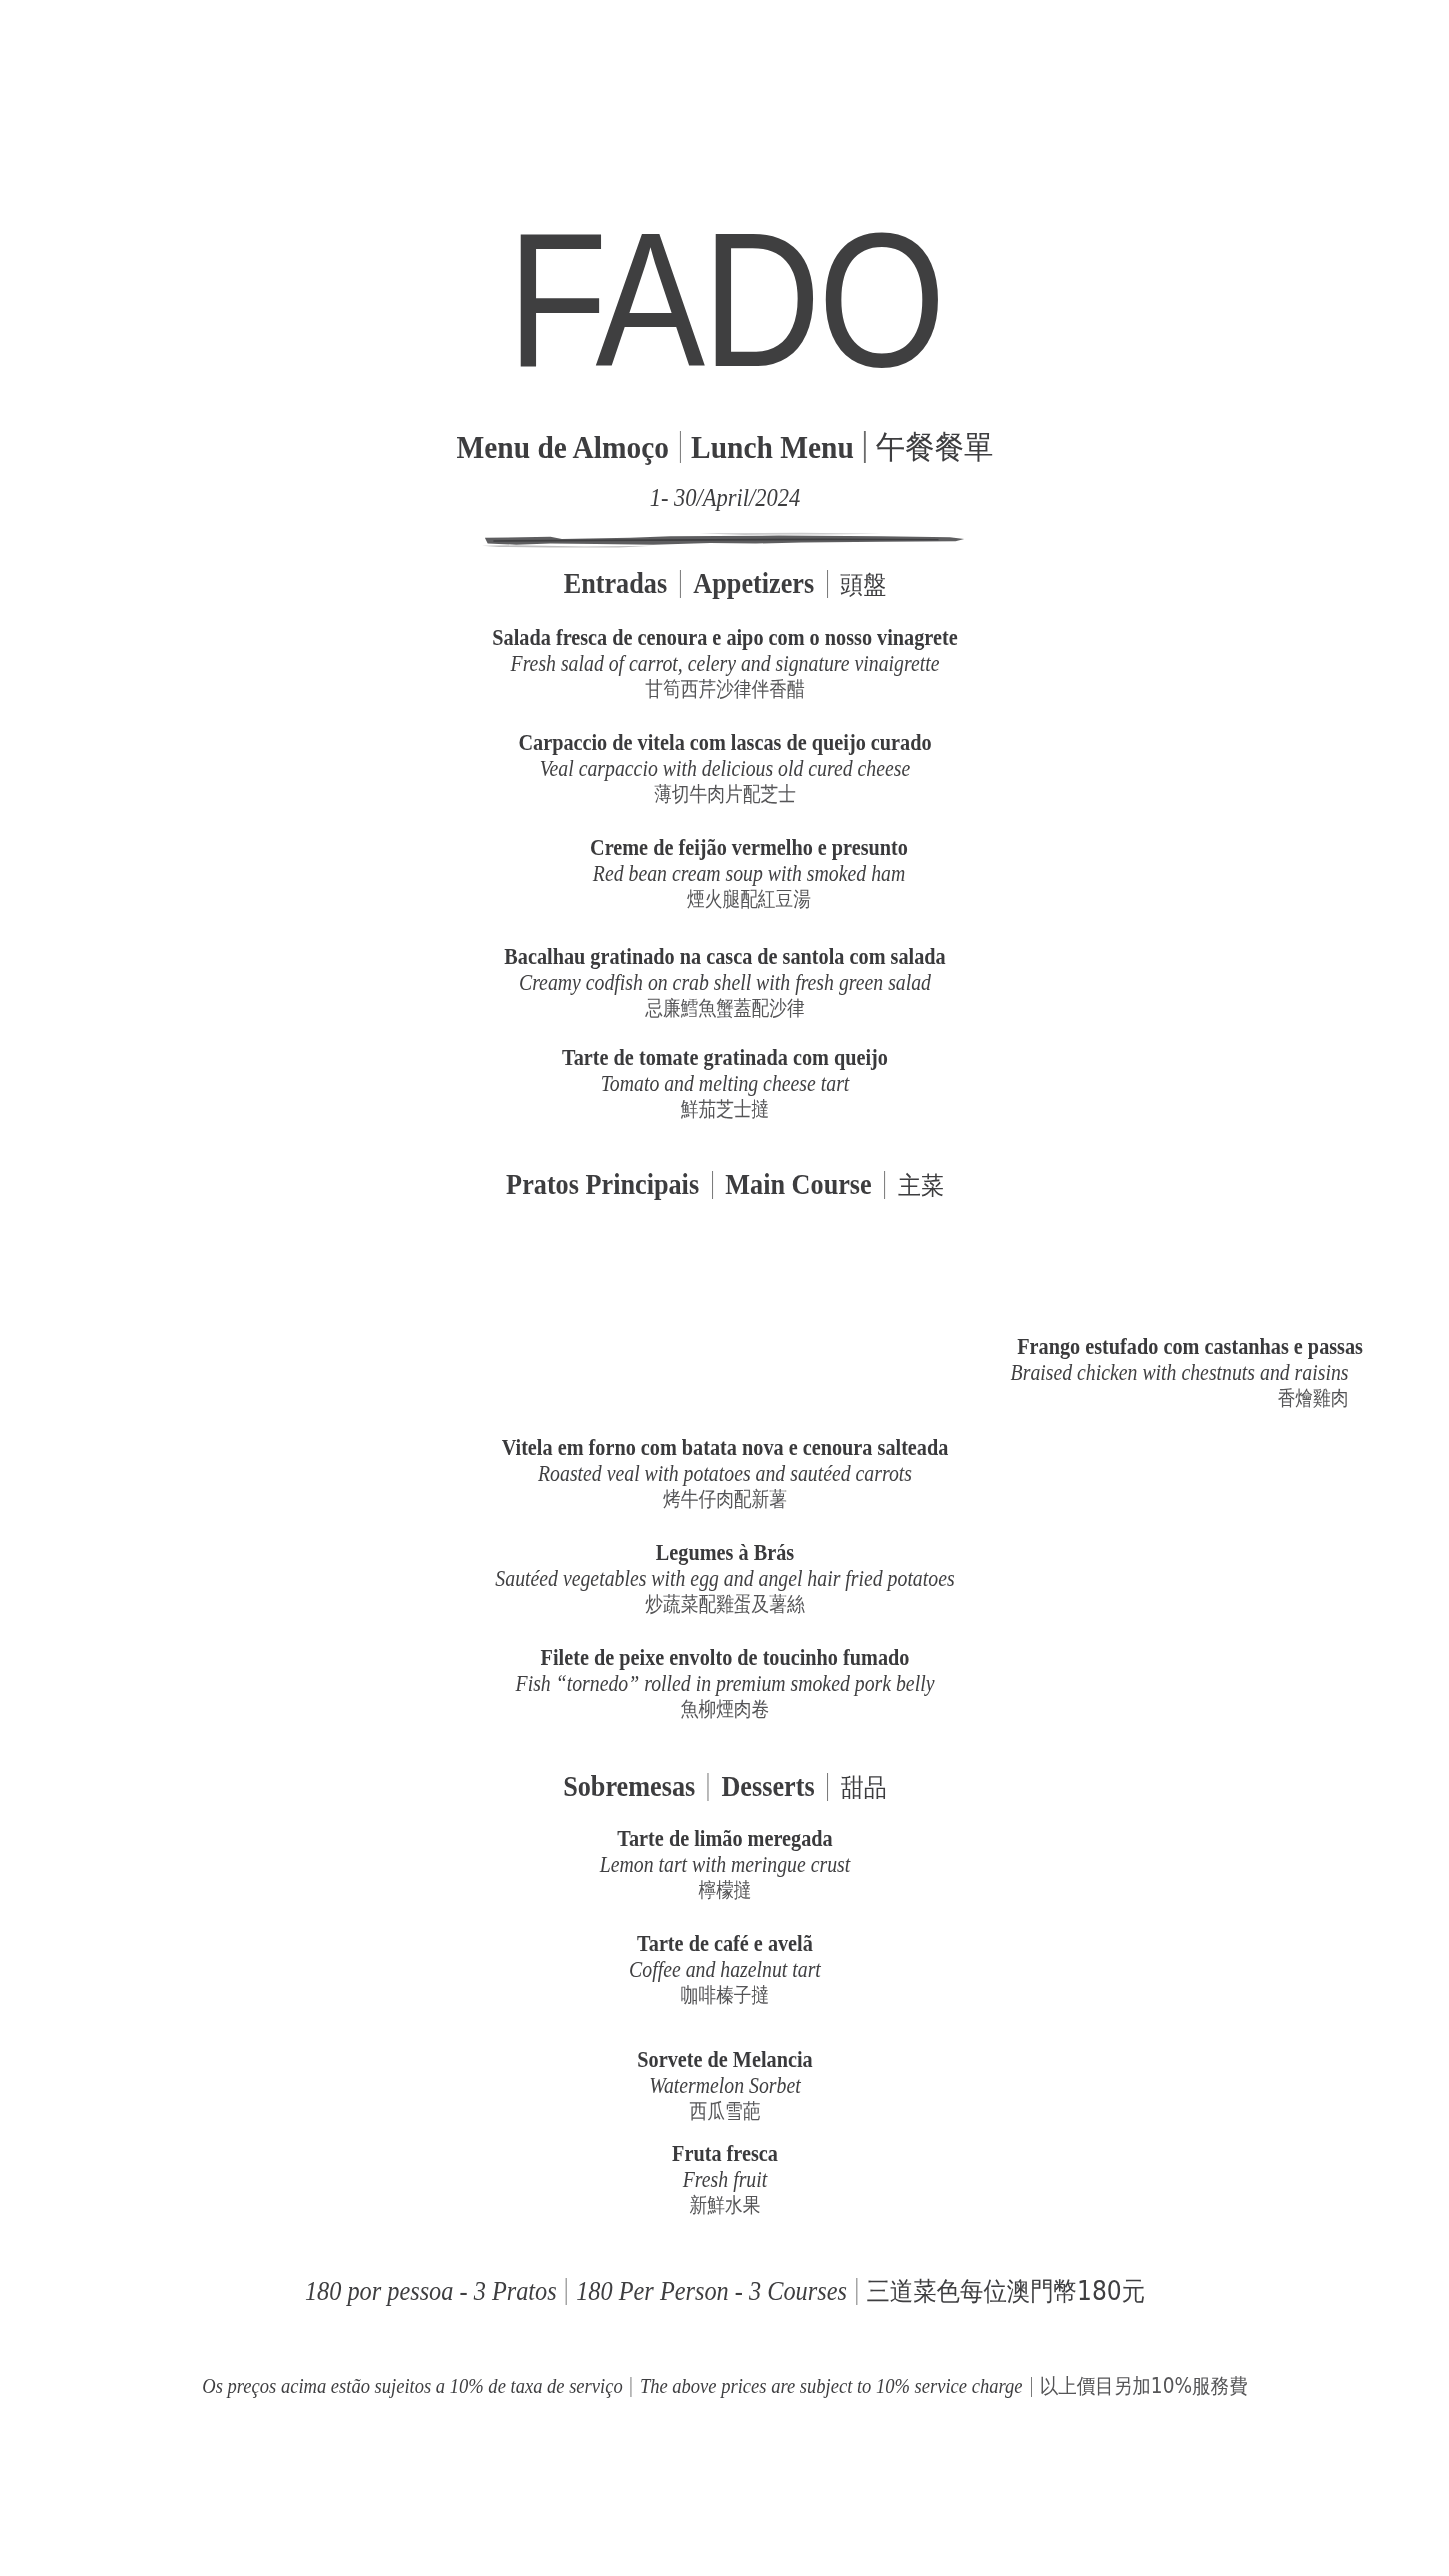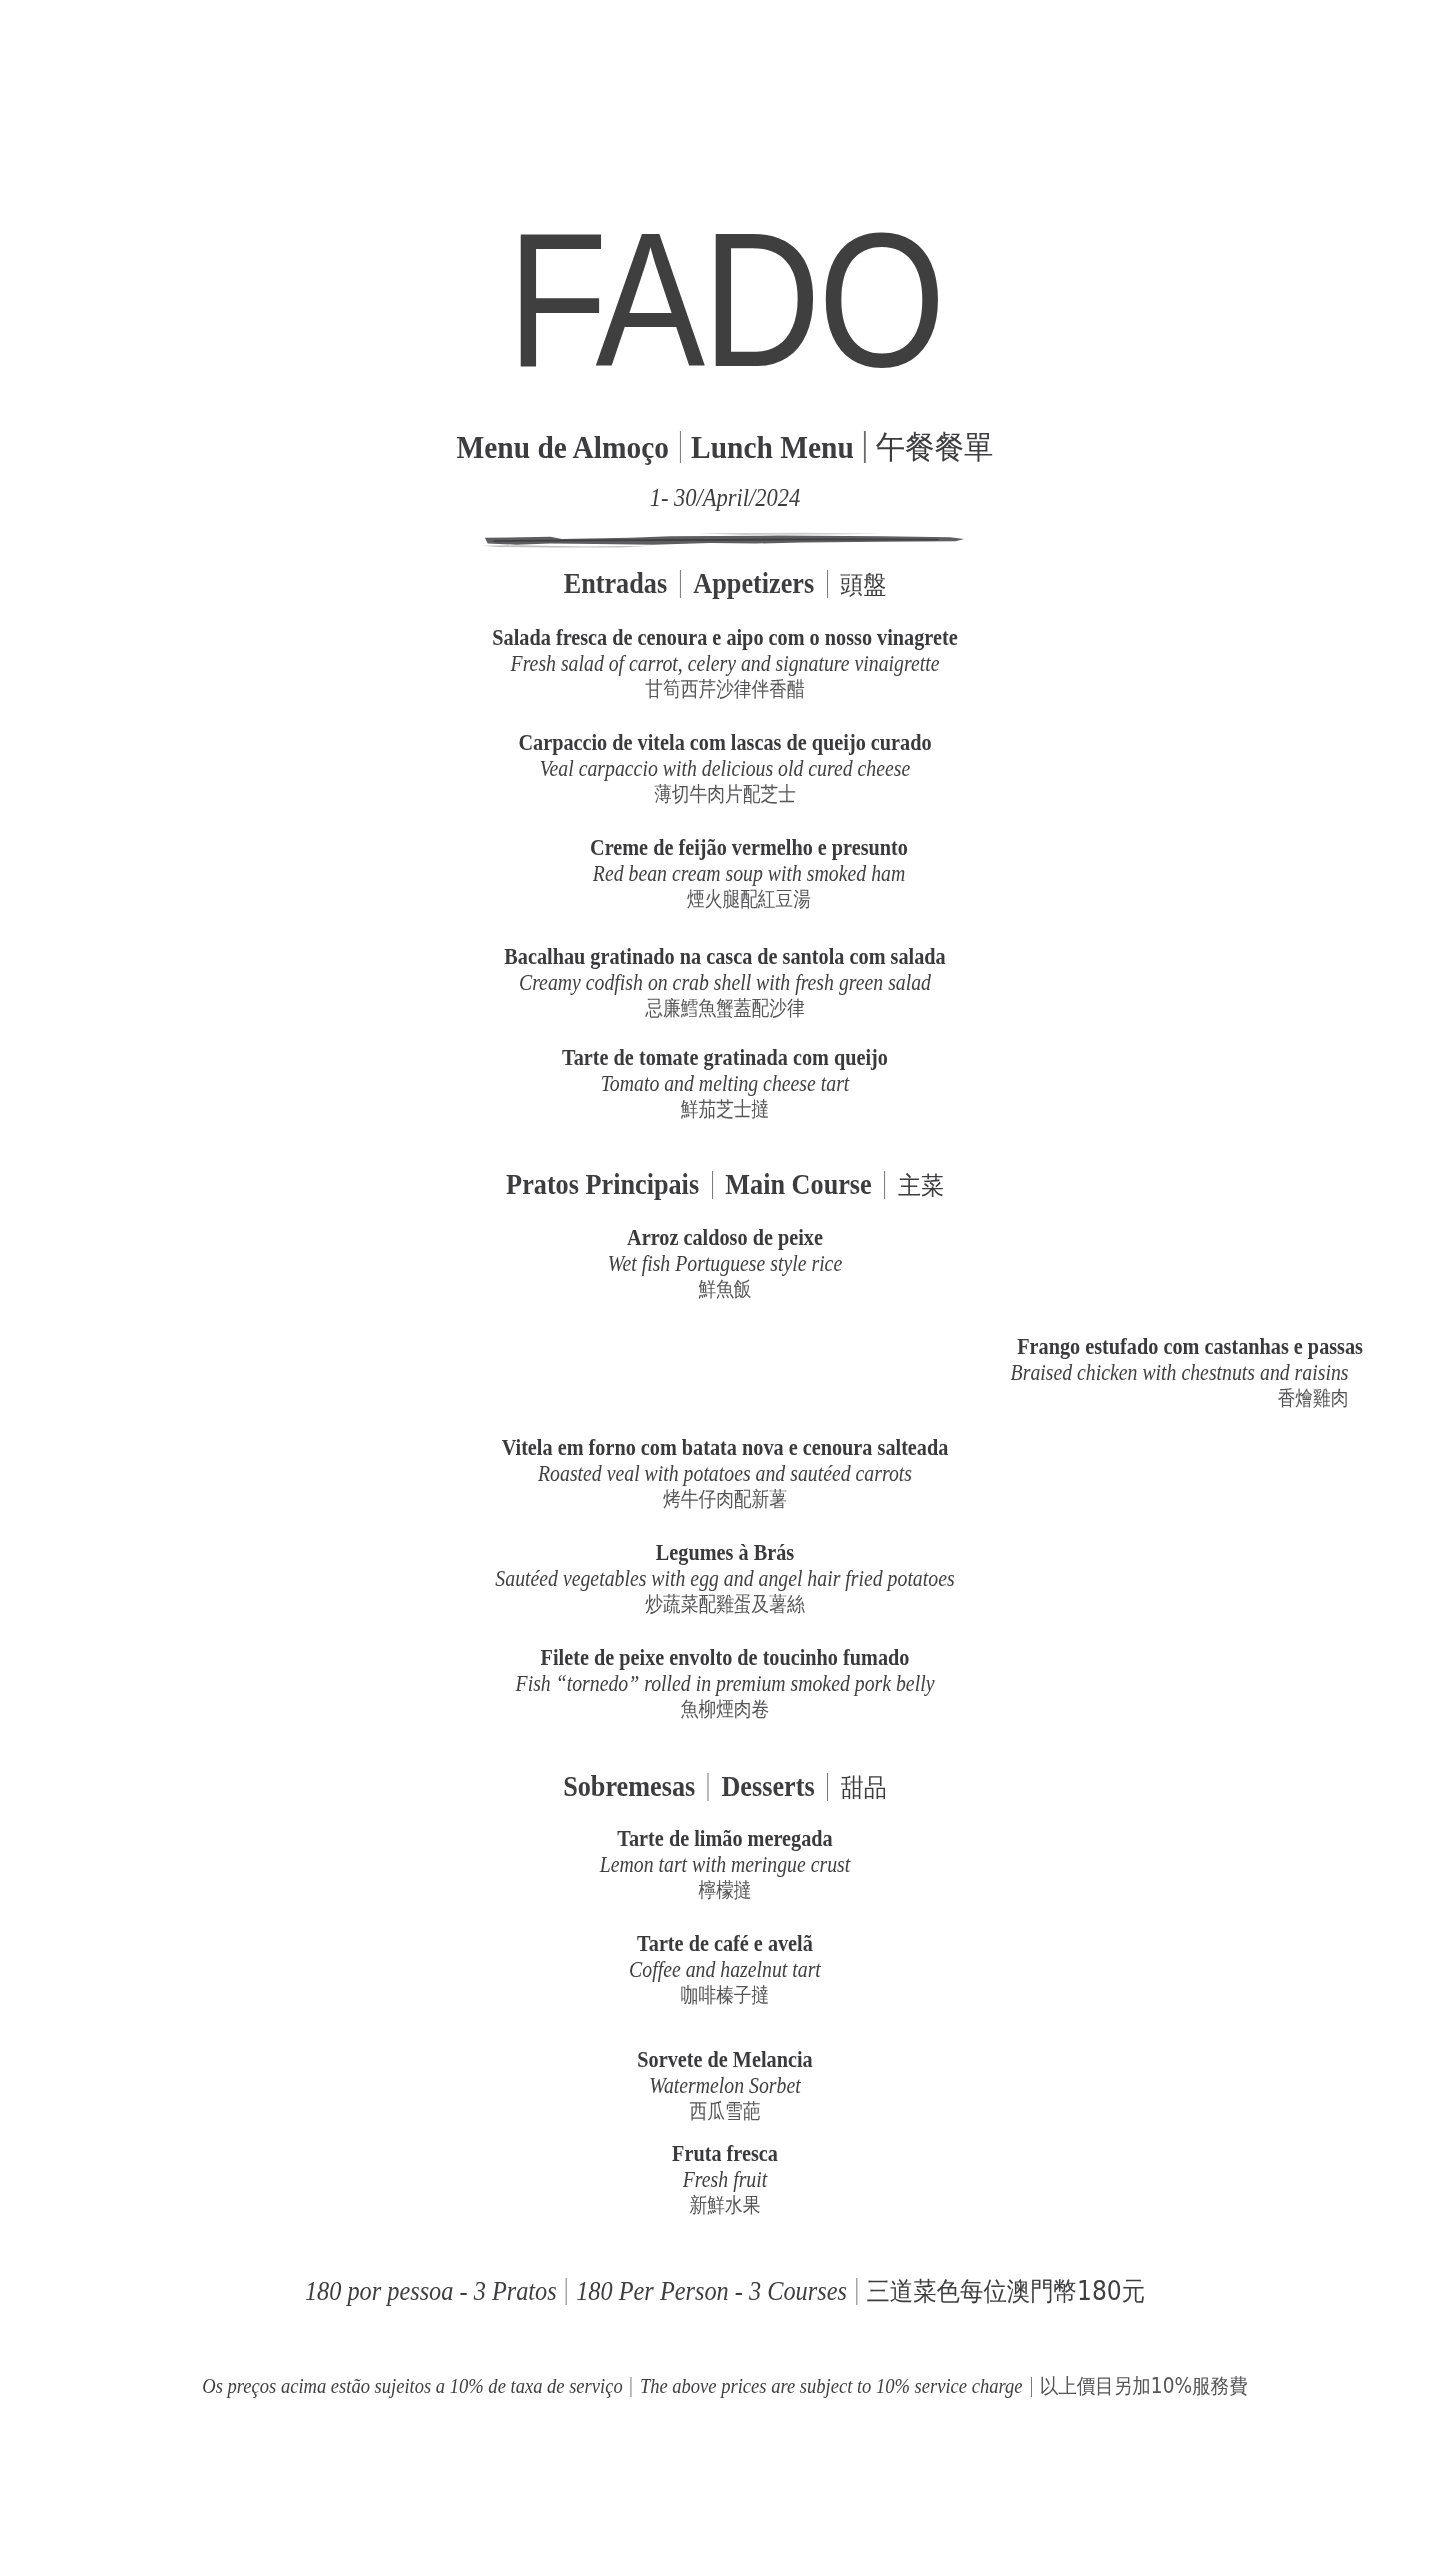--- a/index.html
+++ b/index.html
@@ -192,25 +192,20 @@
   <div class="item" style="top: 1045px;">
     <div class="pt">Tarte de tomate gratinada com  queijo</div>
     <div class="en">Tomato and melting cheese tart</div>
     <div class="cn">鮮茄芝士撻</div>
   </div>
 
   <div class="center section" style="top: 1166px;">
     <span>Pratos Principais</span><span class="sep"></span><span>Main  Course</span><span class="sep"></span><span class="cn">主菜</span>
   </div>
 
-  <div class="item" style="top: 1225px;">
-    <div class="pt">Arroz caldoso de peixe</div>
-    <div class="en">Wet fish Portuguese style rice</div>
-    <div class="cn">鮮魚飯</div>
-  </div>
   <div class="item" style="top: 1334px; text-align: right;">
     <div class="pt">Frango estufado com castanhas e passas</div>
     <div class="en">Braised chicken with chestnuts and raisins</div>
     <div class="cn">香燴雞肉</div>
   </div>
   <div class="item" style="top: 1435px;">
     <div class="pt">Vitela em forno com batata nova e cenoura salteada</div>
     <div class="en">Roasted veal with potatoes and sautéed carrots</div>
     <div class="cn">烤牛仔肉配新薯</div>
   </div>

